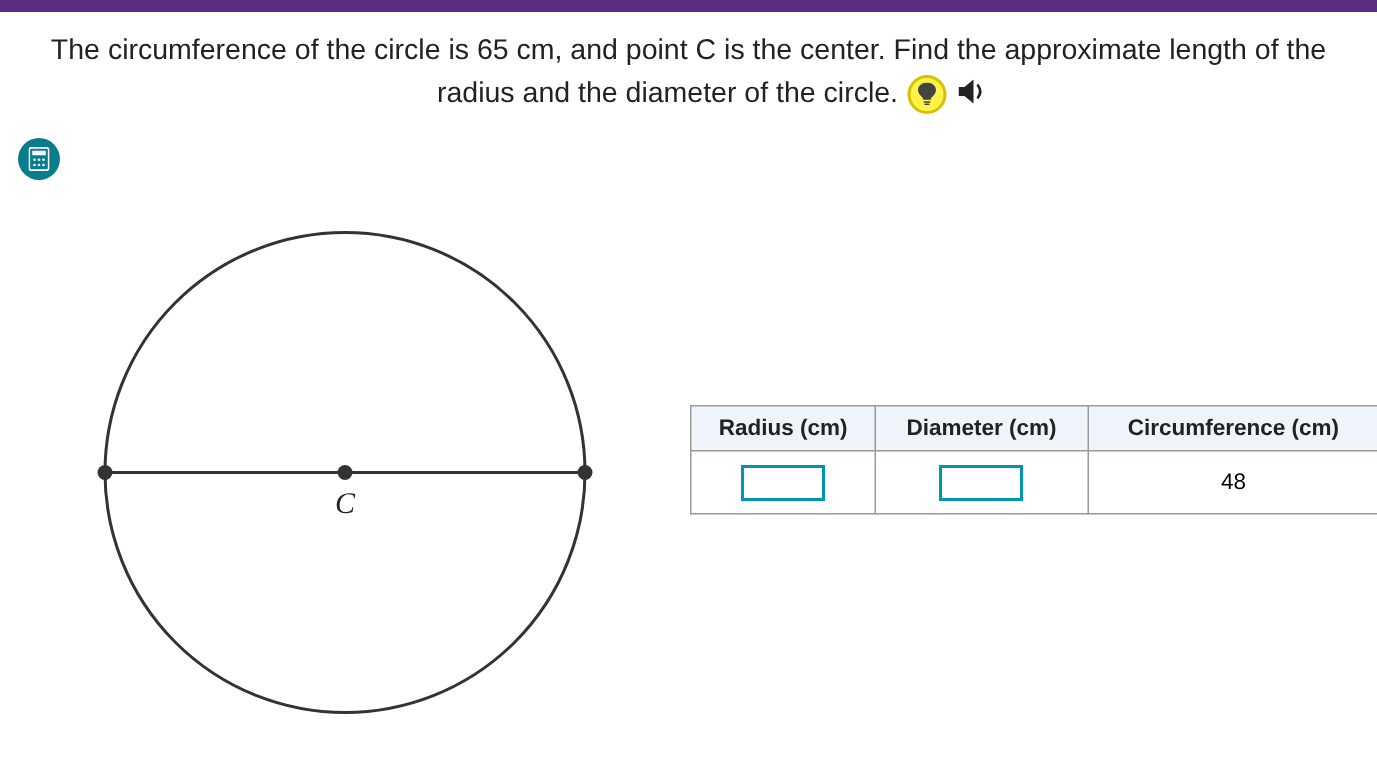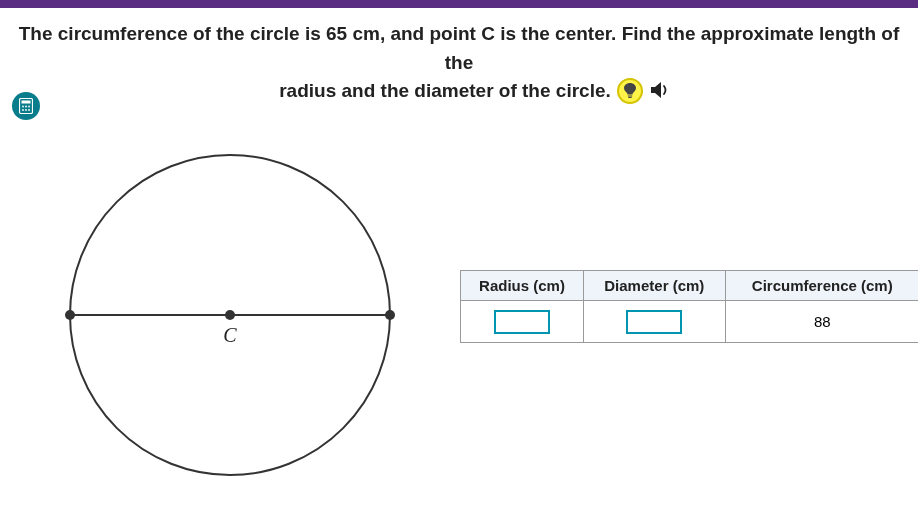--- a/index.html
+++ b/index.html
@@ -14,21 +14,21 @@
   .top-bar {
     width: 100%;
     height: 8px;
     background: #5a2d82;
   }
   .question-area {
     padding: 12px 0 0 0;
   }
   .question-text {
     font-size: 19px;
-    font-weight: 700;
+    font-weight: 400;
     color: #222;
     text-align: center;
     line-height: 1.5;
     padding: 0 8px;
   }
   .q-line2 {
     display: flex;
     align-items: center;
     justify-content: center;
     gap: 6px;
@@ -173,19 +173,19 @@
         </tr>
       </thead>
       <tbody>
         <tr>
           <td>
             <span class="answer-box"></span>
           </td>
           <td>
             <span class="answer-box"></span>
           </td>
-          <td>88</td>
+          <td>48</td>
         </tr>
       </tbody>
     </table>
   </div>
 
 </div>
 
 </body></html>

